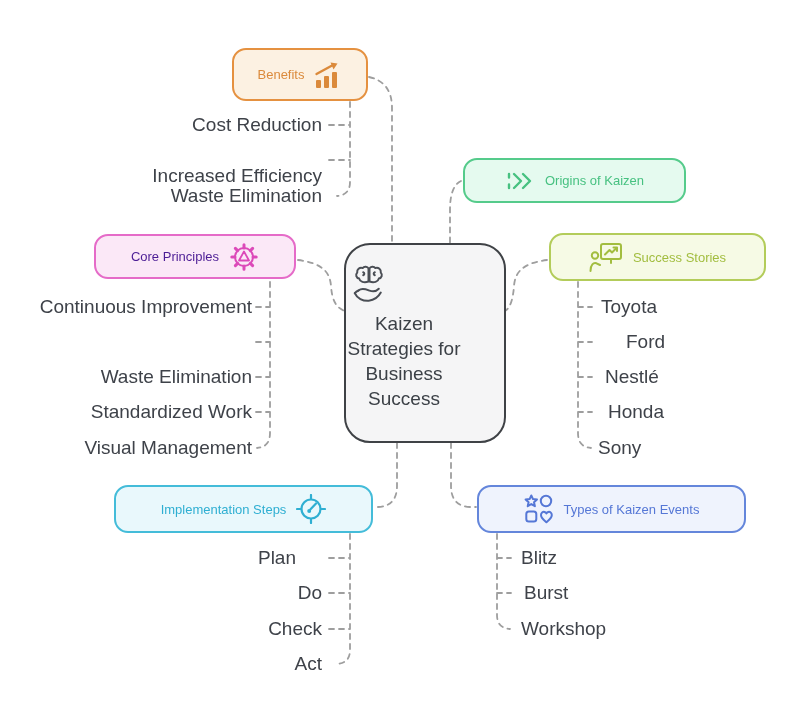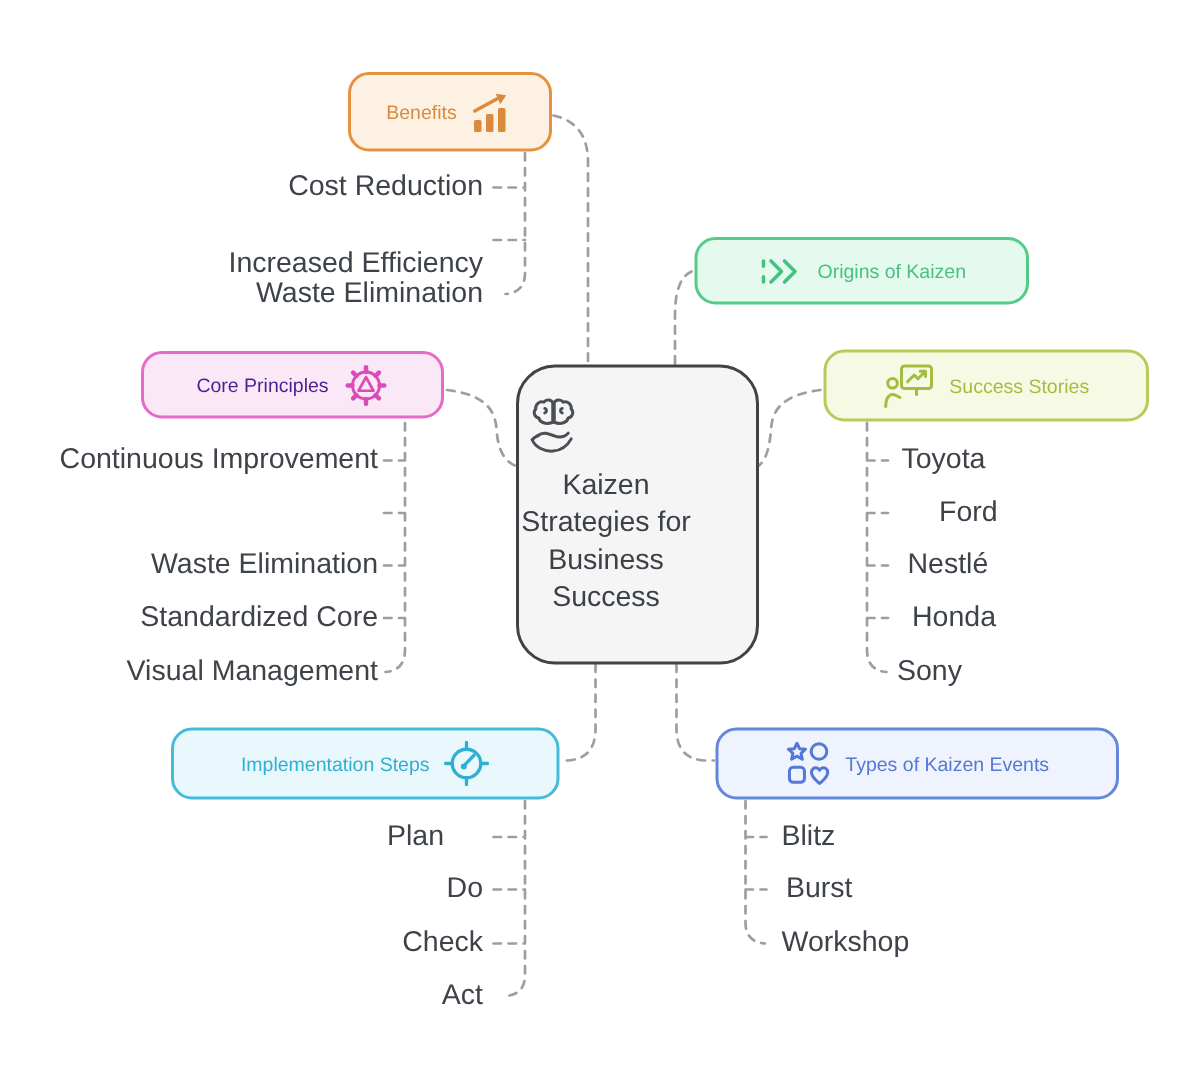--- a/index.html
+++ b/index.html
@@ -88,21 +88,21 @@
   <div class="node node-core">
     <span>Core Principles</span>
     <svg width="30" height="30" viewBox="0 0 30 30" fill="none" stroke="#dc4ab9" stroke-linecap="round" stroke-linejoin="round">
       <path stroke-width="3" d="M24,15 H27.2 M21.4,21.4 L23.6,23.6 M15,24 V27.2 M8.6,21.4 L6.4,23.6 M6,15 H2.8 M8.6,8.6 L6.4,6.4 M15,6 V2.8 M21.4,8.6 L23.6,6.4"></path>
       <circle cx="15" cy="15" r="9" stroke-width="2"></circle>
       <path stroke-width="1.8" d="M15,9.5 L20,18.5 L10,18.5 Z"></path>
     </svg>
   </div>
   <div class="item r" style="right:536px; top:307px;">Continuous Improvement</div>
   <div class="item r" style="right:536px; top:377px;">Waste Elimination</div>
-  <div class="item r" style="right:536px; top:412px;">Standardized Core</div>
+  <div class="item r" style="right:536px; top:412px;">Standardized Work</div>
   <div class="item r" style="right:536px; top:448px;">Visual Management</div>
 
   <div class="node node-success">
     <svg width="34" height="30" viewBox="0 0 34 30" fill="none" stroke="#a2bd3f" stroke-width="2" stroke-linecap="round" stroke-linejoin="round">
       <rect x="12" y="2" width="20" height="15" rx="2"></rect>
       <path d="M16,12.5 L20.5,8 L23,10.5 L27.5,6"></path>
       <path d="M24.5,5.5 H28 V9"></path>
       <path d="M22,17 V21"></path>
       <circle cx="6" cy="13.5" r="3.2"></circle>
       <path d="M1.5,29 C1.5,22.5 4.5,20.3 7.5,21.3 L11,23"></path>

